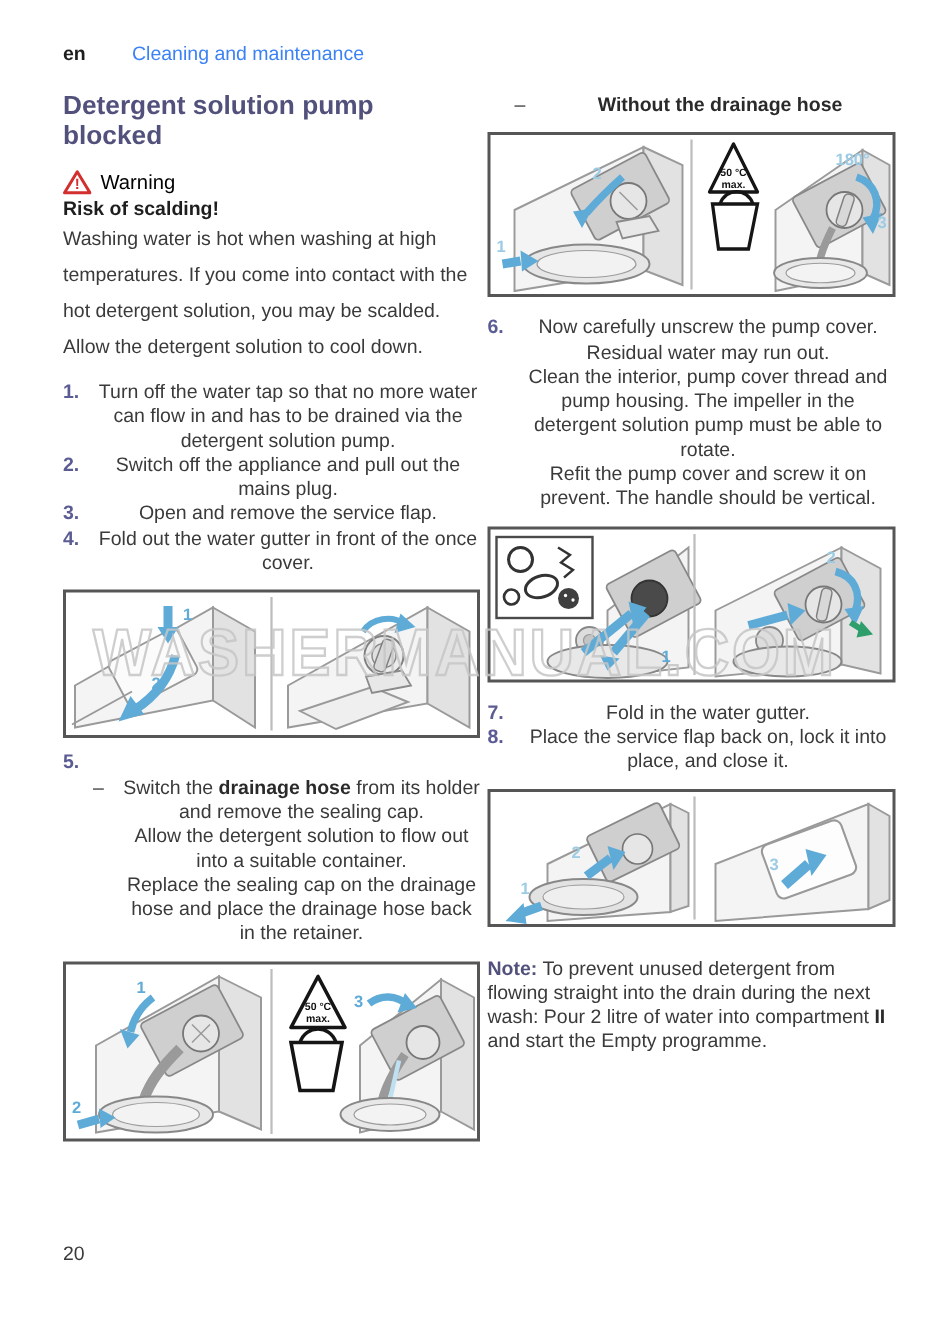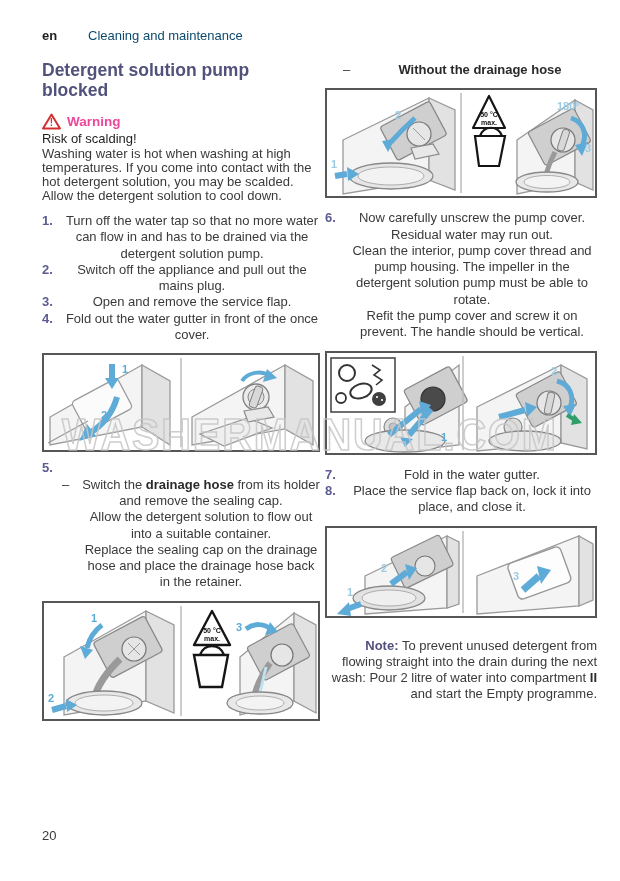--- a/index.html
+++ b/index.html
@@ -1,37 +1,37 @@
 <!DOCTYPE html>
 <html><head>
 <meta charset="utf-8">
 <style>
   html,body{margin:0;padding:0;background:#fff;}
   .page{position:relative;width:620px;height:881px;background:#ffffff;overflow:hidden;
         font-family:"Liberation Sans",sans-serif;color:#3a3a3a;}
   .hdr-en{position:absolute;left:42px;top:28px;font-size:13px;font-weight:bold;color:#1e1e1e;}
-  .hdr-title{position:absolute;left:88px;top:28px;font-size:13px;color:#0c4a6e;}
+  .hdr-title{position:absolute;left:88px;top:28px;font-size:13px;color:#3b82f6;}
   .col-left{position:absolute;left:42px;top:60px;width:278px;}
   .col-right{position:absolute;left:325px;top:62px;width:272px;}
   .title{margin:0 0 13px 0;font-size:17.5px;line-height:20px;font-weight:bold;color:#51517c;}
   .warn-row{display:flex;align-items:center;gap:6px;margin-bottom:1px;}
-  .warn-label{font-size:13.5px;font-weight:bold;color:#ec4899;}
-  .risk-title{font-size:13px;font-weight:normal;color:#1e1e1e;margin-bottom:1px;}
-  .body{font-size:13px;line-height:14px;white-space:pre-line;}
+  .warn-label{font-size:13.5px;font-weight:normal;color:#000000;}
+  .risk-title{font-size:13px;font-weight:bold;color:#1e1e1e;margin-bottom:1px;}
+  .body{font-size:13px;line-height:24px;white-space:pre-line;}
   .steps{margin-top:10px;}
   .step{display:flex;}
   .num{width:22px;flex:none;font-size:13px;line-height:16.3px;font-weight:bold;color:#5c5c94;}
   .txt{flex:1;font-size:13px;line-height:16.3px;white-space:pre-line;text-align:center;}
   .subitem{display:flex;}
   .dash{width:20px;margin-left:20px;flex:none;font-size:13px;line-height:16.3px;color:#3a3a3a;}
   .dash-r{width:20px;margin-left:18px;flex:none;font-size:13px;line-height:16.3px;color:#3a3a3a;}
   .boldline{font-size:13px;line-height:16.3px;font-weight:bold;color:#2a2a2a;}
   .fig{border:2px solid #565656;background:#fff;margin-top:10px;}
   .fig svg{display:block;}
-  .note{margin-top:20px;font-size:13px;line-height:16.3px;text-align:right;}
+  .note{margin-top:20px;font-size:13px;line-height:16.3px;}
   .note-label{font-weight:bold;color:#51517c;}
   .bold{font-weight:bold;color:#2a2a2a;}
   .pgnum{position:absolute;left:42px;top:828px;font-size:13px;color:#3a3a3a;}
   .watermark{position:absolute;left:0;top:404px;width:620px;height:64px;pointer-events:none;z-index:6;opacity:.85;}
   .mline{stroke:#9a9a9a;stroke-width:1.3;}
   .fillA{fill:#f4f4f4;} .fillB{fill:#e2e2e2;} .fillC{fill:#cfcfcf;}
   .blue{fill:#5FABD7;} .bluestroke{stroke:#5FABD7;fill:none;}
   .lbl{font-family:"Liberation Sans",sans-serif;font-weight:bold;font-size:11px;fill:#5FABD7;}
   .lbl-light{font-family:"Liberation Sans",sans-serif;font-weight:bold;font-size:11px;fill:#9CCBE4;}
   .tri-txt{font-family:"Liberation Sans",sans-serif;font-weight:bold;font-size:7px;fill:#111;text-anchor:middle;}

